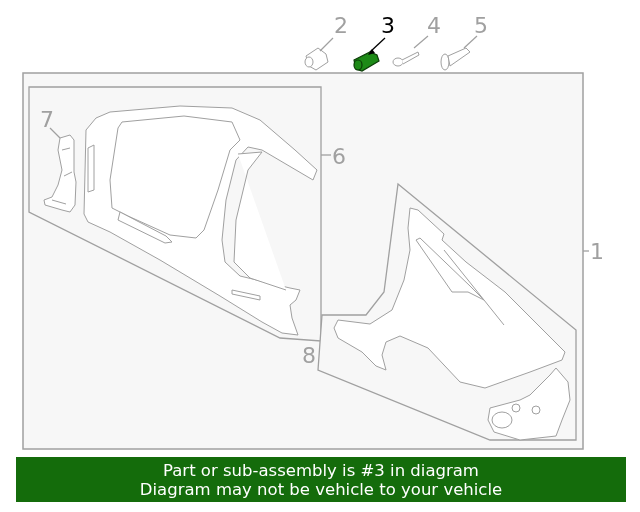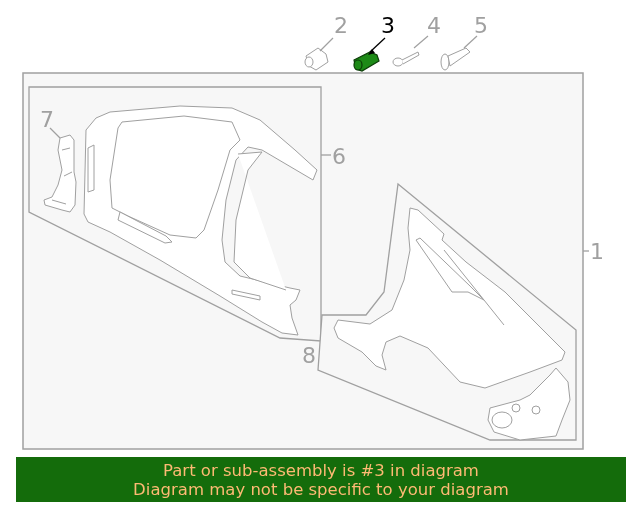--- a/index.html
+++ b/index.html
@@ -5,21 +5,21 @@
   html, body { margin: 0; padding: 0; }
   body {
     width: 640px; height: 512px; background: #ffffff; position: relative; overflow: hidden;
     font-family: "DejaVu Sans", sans-serif;
   }
   #diagram { position: absolute; left: 0; top: 0; width: 640px; height: 512px; }
   .callout { font-family: "DejaVu Sans", sans-serif; font-size: 22px; fill: #a0a0a0; }
   .callout.active { fill: #000000; }
   #banner {
     position: absolute; left: 16px; top: 457px; width: 610px; height: 45px;
-    background: #146c0b; color: #fdba74; text-align: center;
+    background: #146c0b; color: #ffffff; text-align: center;
     font-family: "DejaVu Sans", sans-serif; font-size: 16.5px; line-height: 19px;
     padding-top: 4px; box-sizing: border-box;
   }
   #banner div { white-space: nowrap; }
 </style>
 </head>
 <body>
 
 <svg id="diagram" viewBox="0 0 640 512" xmlns="http://www.w3.org/2000/svg">
 
@@ -88,14 +88,14 @@
   <g fill="#ffffff" stroke="#a0a0a0" stroke-width="1">
     <ellipse cx="445" cy="62" rx="4" ry="8"></ellipse>
     <path d="M448,56 L466,48 L470,52 L450,66 Z"></path>
   </g>
   <line x1="464" y1="48" x2="477" y2="36" stroke="#a0a0a0" stroke-width="1.2"></line>
   <text class="callout" x="474" y="33">5</text>
 </svg>
 
 <div id="banner">
   <div>Part or sub-assembly is #3 in diagram</div>
-  <div>Diagram may not be specific to your diagram</div>
+  <div>Diagram may not be vehicle to your vehicle</div>
 </div>
 
 </body></html>

